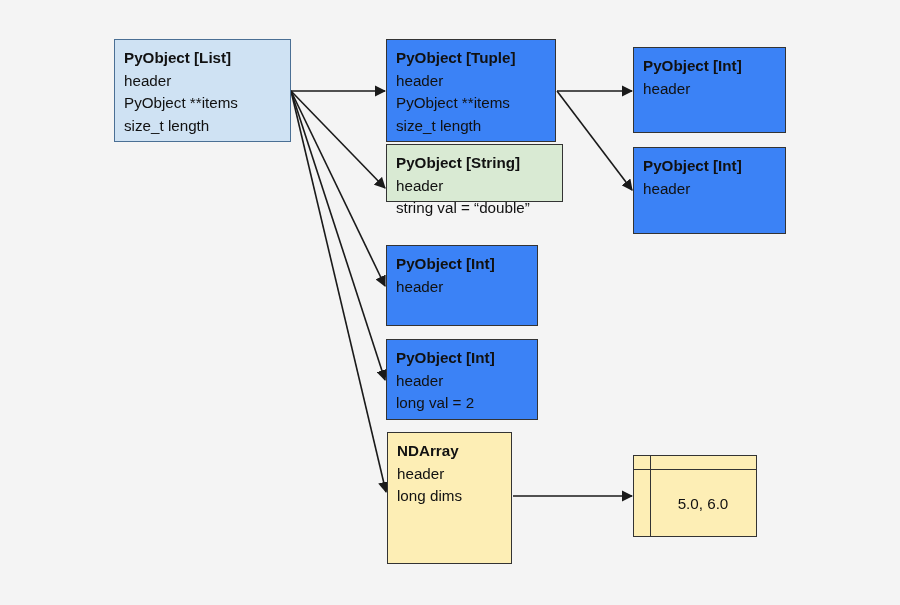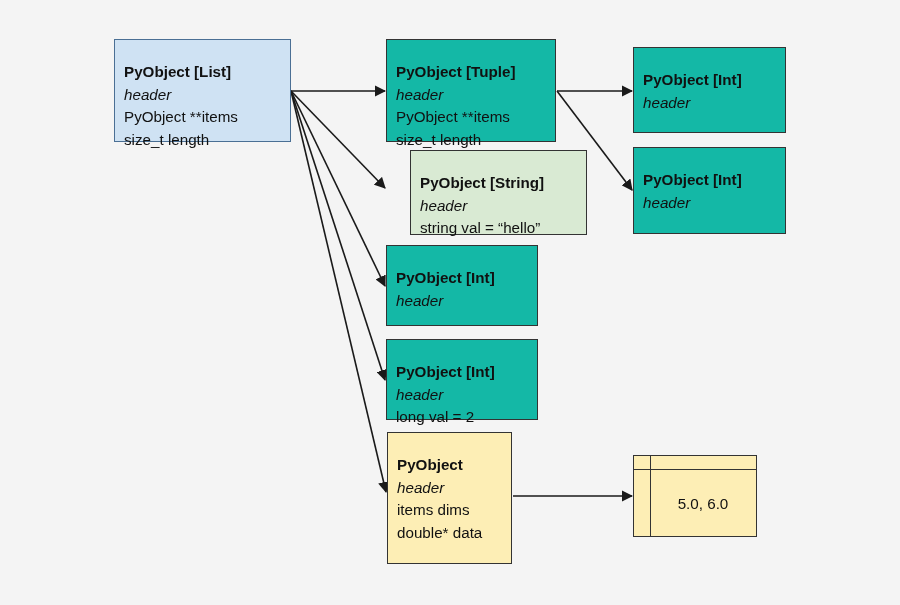--- a/index.html
+++ b/index.html
@@ -24,38 +24,37 @@
     left: 0;
     top: 0;
     width: 900px;
     height: 605px;
     pointer-events: none;
   }
   .node {
     position: absolute;
     box-sizing: border-box;
     border: 1.6px solid #333333;
-    padding: 21px 0 6px 9px;
+    padding: 7px 0 6px 9px;
     font-size: 15.2px;
     line-height: 22.6px;
     color: #111111;
     white-space: nowrap;
   }
   .node .title {
     font-weight: bold;
   }
   .node .header {
-    font-style: italic;
   }
   .node .field {
     font-style: normal;
   }
   
   .fill-blue   { background: #cfe2f3; border-color: #4a6f94; }
-  .fill-pink   { background: #14b8a6; border-color: #333333; }
+  .fill-pink   { background: #3b82f6; border-color: #333333; }
   .fill-green  { background: #d9ead3; border-color: #333333; }
   .fill-yellow { background: #fdeeb5; border-color: #333333; }
 
   
   .buffer {
     position: absolute;
     box-sizing: border-box;
     background: #fdeeb5;
     border: 1.6px solid #333333;
   }
@@ -122,42 +121,41 @@
     <div class="field">size_t length</div>
   </div>
 
   <div class="node fill-pink" style="left:386px; top:39px; width:170px; height:103px;">
     <div class="title">PyObject [Tuple]</div>
     <div class="header">header</div>
     <div class="field">PyObject **items</div>
     <div class="field">size_t length</div>
   </div>
 
-  <div class="node fill-green" style="left:386px; top:150px; width:177px; height:85px;margin-left:24px;">
+  <div class="node fill-green" style="left:386px; top:144px; width:177px; height:58px;">
     <div class="title">PyObject [String]</div>
     <div class="header">header</div>
-    <div class="field">string val = “hello”</div>
+    <div class="field">string val = “double”</div>
   </div>
 
   <div class="node fill-pink" style="left:386px; top:245px; width:152px; height:81px;">
     <div class="title">PyObject [Int]</div>
     <div class="header">header</div>
   </div>
 
   <div class="node fill-pink" style="left:386px; top:339px; width:152px; height:81px;">
     <div class="title">PyObject [Int]</div>
     <div class="header">header</div>
     <div class="field">long val = 2</div>
   </div>
 
   <div class="node fill-yellow" style="left:387px; top:432px; width:125px; height:132px;">
-    <div class="title">PyObject</div>
+    <div class="title">NDArray</div>
     <div class="header">header</div>
-    <div class="field">items dims</div>
-    <div class="field">double* data</div>
+    <div class="field">long dims</div>
   </div>
 
   <div class="node fill-pink" style="left:633px; top:47px; width:153px; height:86px;">
     <div class="title">PyObject [Int]</div>
     <div class="header">header</div>
   </div>
 
   <div class="node fill-pink" style="left:633px; top:147px; width:153px; height:87px;">
     <div class="title">PyObject [Int]</div>
     <div class="header">header</div>

